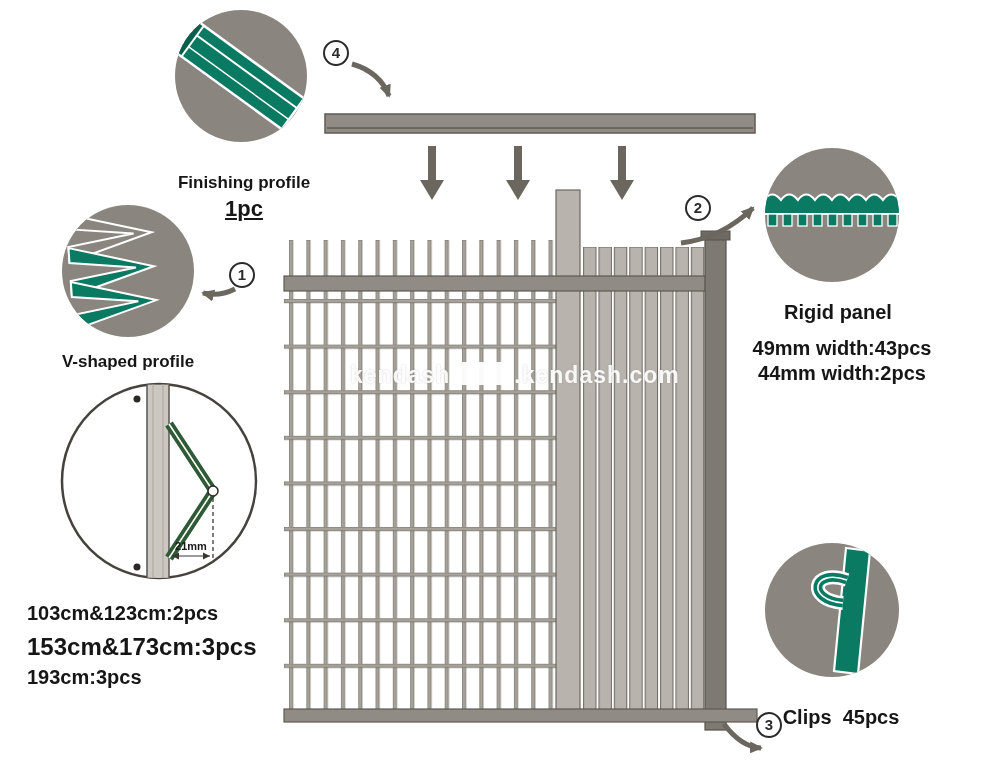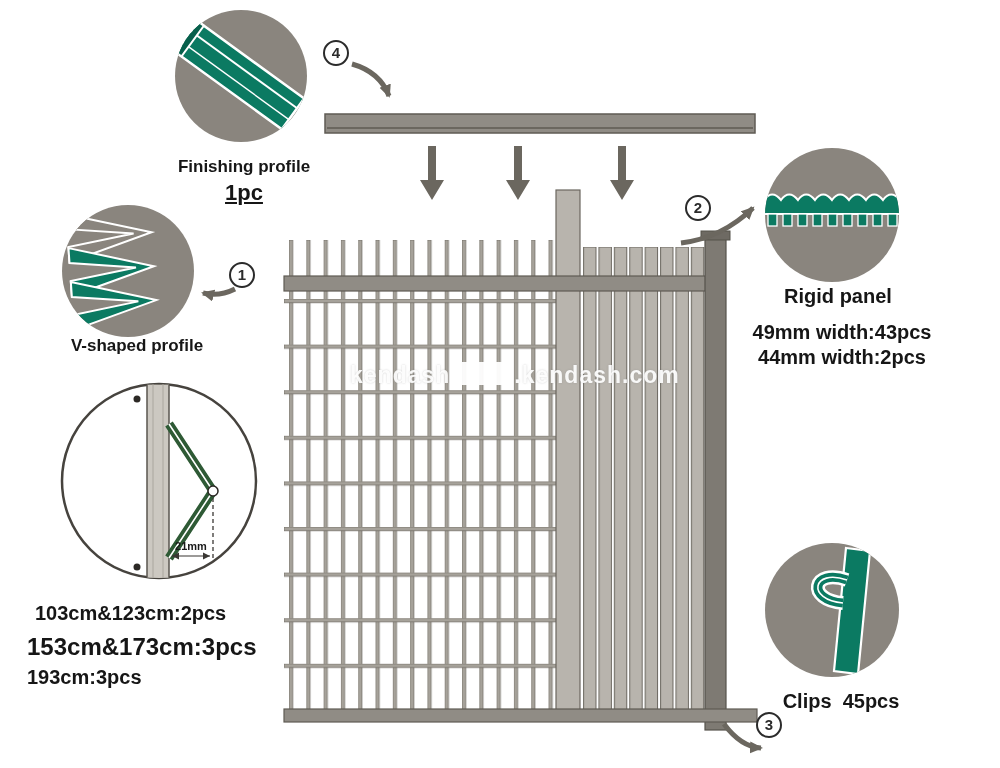--- a/index.html
+++ b/index.html
@@ -1,21 +1,21 @@
 <!DOCTYPE html>
 <html><head>
 <meta charset="utf-8">
 <style>
   * { margin:0; padding:0; box-sizing:border-box; }
   html,body { background:#ffffff; }
   body { font-family:"Liberation Sans", sans-serif; }
   #stage { position:relative; width:1000px; height:768px; background:#ffffff; overflow:hidden; }
   #stage > svg { position:absolute; left:0; top:0; }
   .label { position:absolute; color:#161616; font-weight:bold; line-height:1.2; }
-  .center { text-align:center; }
+  .center { text-align:center;margin-top:16px; }
   .numcircle {
     position:absolute; width:26px; height:26px;
     border:2px solid #2b2b2b; border-radius:50%;
     color:#2b2b2b; font-weight:bold; font-size:15px;
     line-height:22px; text-align:center; background:transparent;
   }
   .wm {
     position:absolute; left:350px; top:362px;
     display:flex; align-items:flex-start; gap:9px;
     color:rgba(255,255,255,0.92); font-size:23px; font-weight:bold;
@@ -164,27 +164,27 @@
   </svg>
 
   <div class="numcircle" style="left:323px; top:40px;">4</div>
   <div class="numcircle" style="left:229px; top:262px;">1</div>
   <div class="numcircle" style="left:685px; top:195px;">2</div>
   <div class="numcircle" style="left:756px; top:712px;">3</div>
 
   <div class="label center" style="left:138px; top:157px; width:212px; font-size:17px;">Finishing profile</div>
   <div class="label center" style="left:138px; top:180px; width:212px; font-size:22px;text-decoration:underline;">1pc</div>
 
-  <div class="label center" style="left:31px; top:336px; width:212px; font-size:17px;">V-shaped profile</div>
+  <div class="label center" style="left:22px; top:336px; width:212px; font-size:17px;">V-shaped profile</div>
 
   <div class="label center" style="left:732px; top:284px; width:212px; font-size:20px;">Rigid panel</div>
   <div class="label center" style="left:712px; top:320px; width:260px; font-size:20px;">49mm width:43pcs</div>
   <div class="label center" style="left:712px; top:345px; width:260px; font-size:20px;">44mm width:2pcs</div>
 
-  <div class="label" style="left:35px; top:601px; font-size:20px;">103cm&amp;123cm:2pcs</div>
+  <div class="label" style="left:27px; top:601px; font-size:20px;">103cm&amp;123cm:2pcs</div>
   <div class="label" style="left:27px; top:633px; font-size:24px;">153cm&amp;173cm:3pcs</div>
   <div class="label" style="left:27px; top:665px; font-size:20px;text-align:center;">193cm:3pcs</div>
 
   <div class="label center" style="left:726px; top:689px; width:230px; font-size:20px; white-space:pre;">Clips  45pcs</div>
 
   <div class="wm">
     <span>kendash</span>
     <span class="wm-box"></span>
     <span>.kendash.com</span>
   </div>

